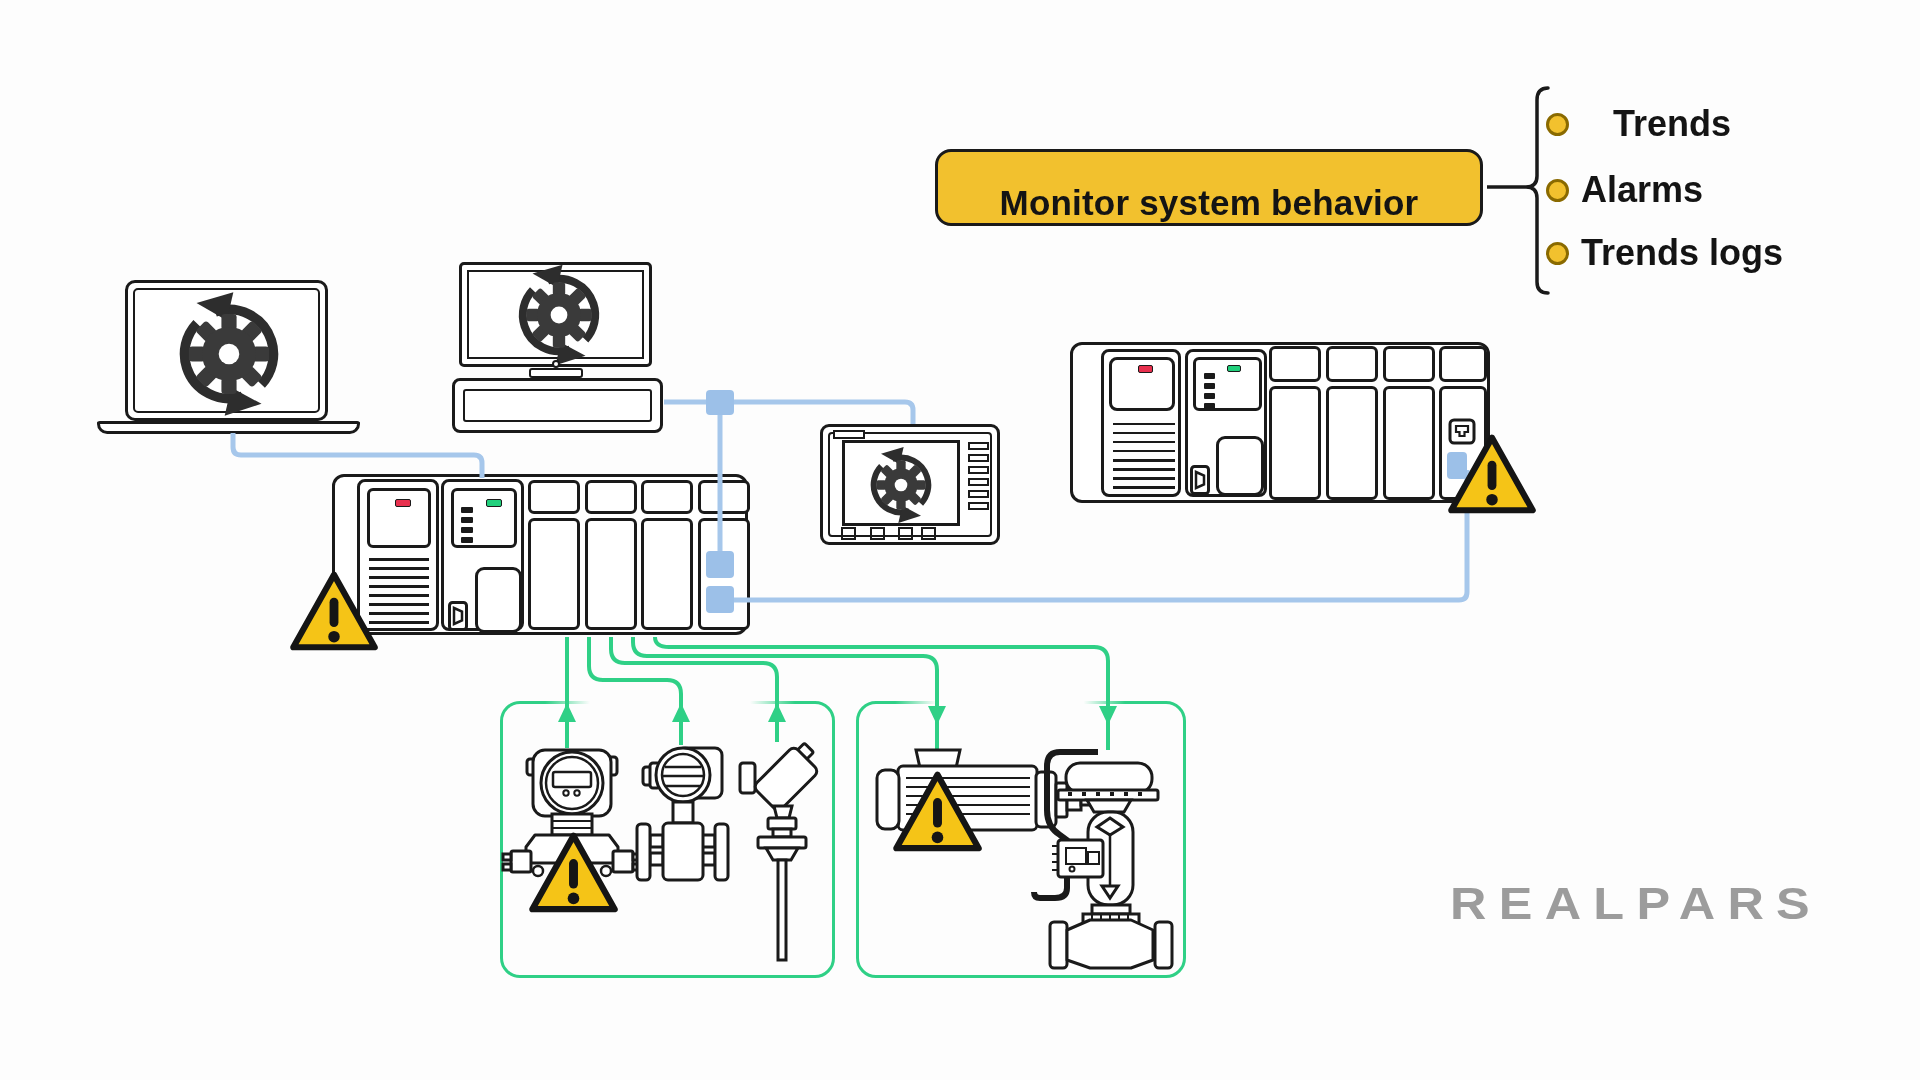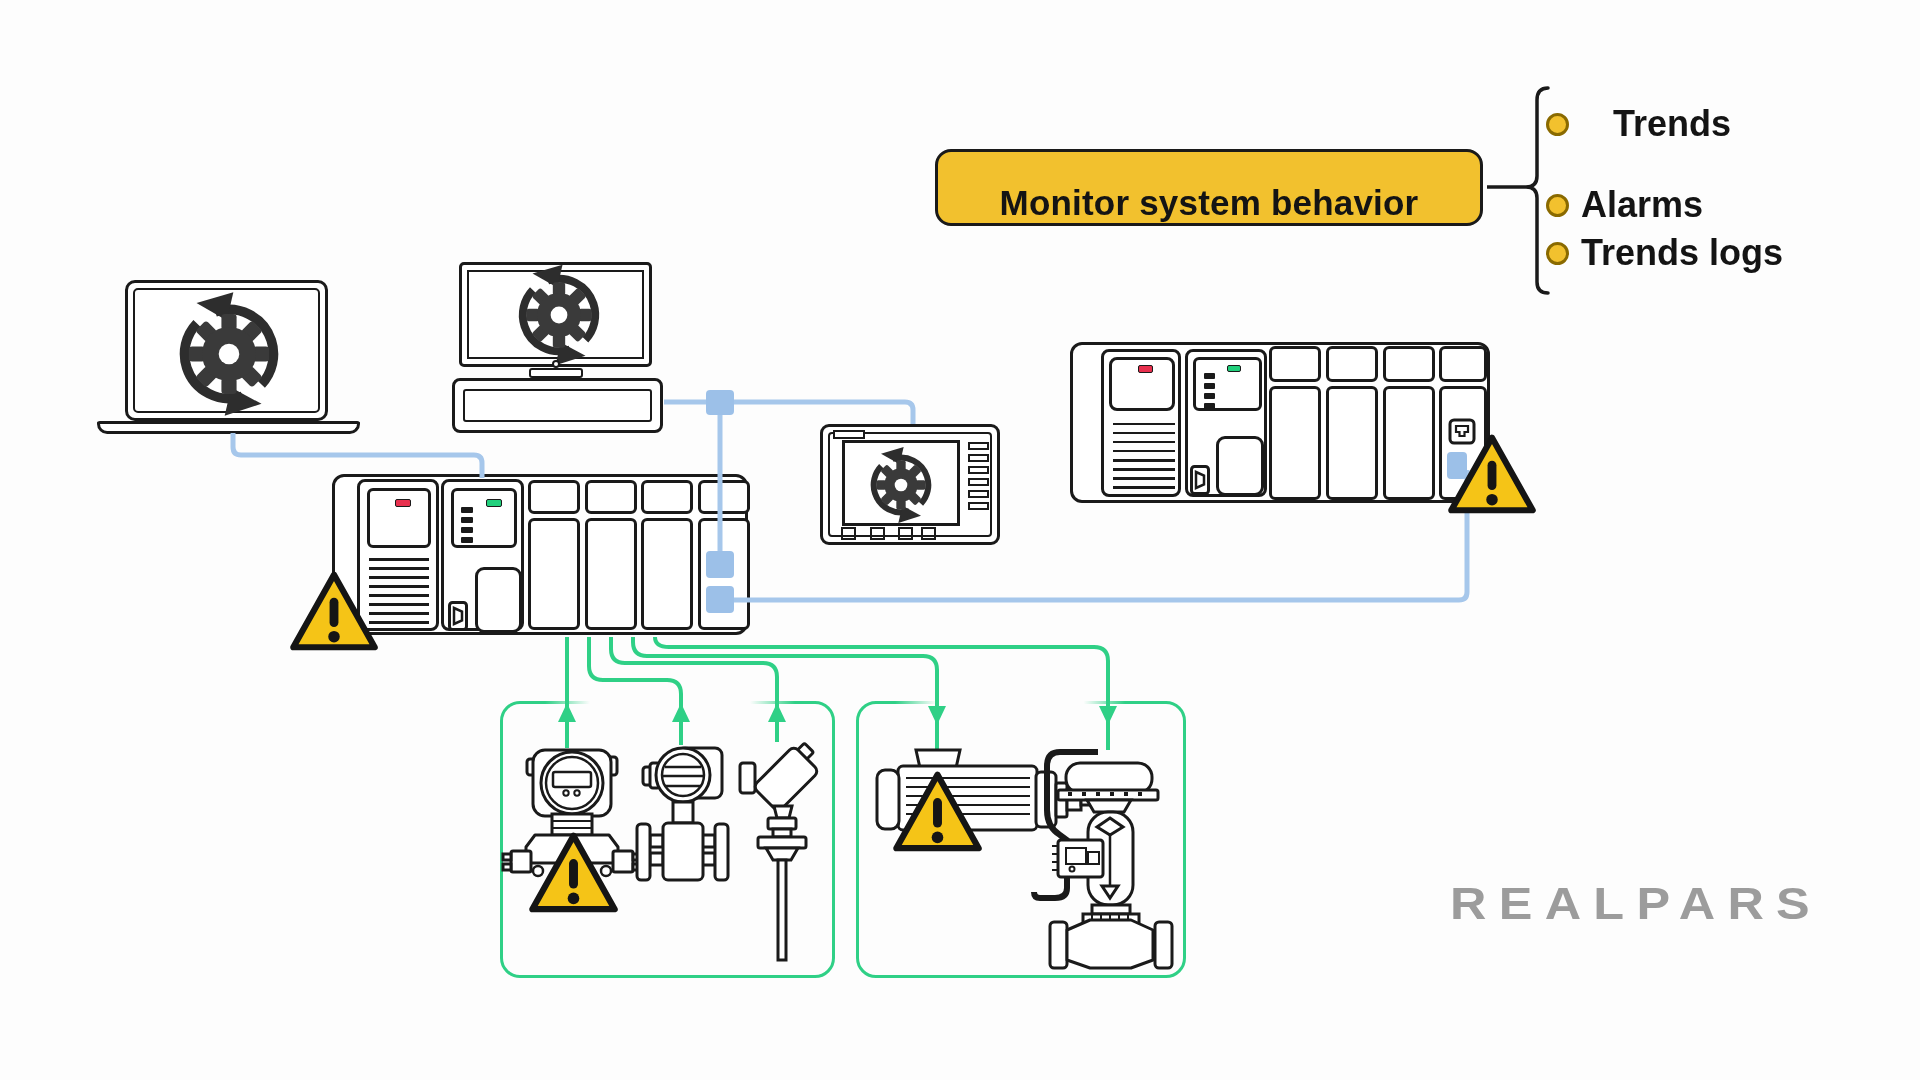--- a/index.html
+++ b/index.html
@@ -351,21 +351,21 @@
     <span>Monitor system behavior</span>
   </div>
   <svg class="abs" style="left:1480px;top:80px;" width="80" height="220" viewBox="0 0 80 220" fill="none" stroke="var(--outline)" stroke-width="3.5">
     <path d="M7,107 H46"></path>
     <path d="M68,8 Q57,8 57,20 L57,96 Q57,107 46,107 Q57,107 57,118 L57,202 Q57,213 68,213" stroke-linecap="round"></path>
   </svg>
   <div class="abs bullet-row" style="left:1546px;top:105px;height:38px;gap:44px;">
     <span class="bullet-dot"></span>
     <span class="bullet-label">Trends</span>
   </div>
-  <div class="abs bullet-row" style="left:1546px;top:186px;height:38px;">
+  <div class="abs bullet-row" style="left:1546px;top:171px;height:38px;">
     <span class="bullet-dot"></span>
     <span class="bullet-label">Alarms</span>
   </div>
   <div class="abs bullet-row" style="left:1546px;top:234px;height:38px;">
     <span class="bullet-dot"></span>
     <span class="bullet-label">Trends logs</span>
   </div>
 
   <div class="abs logo" style="left:1450px;top:878px;">REALPARS</div>
 

